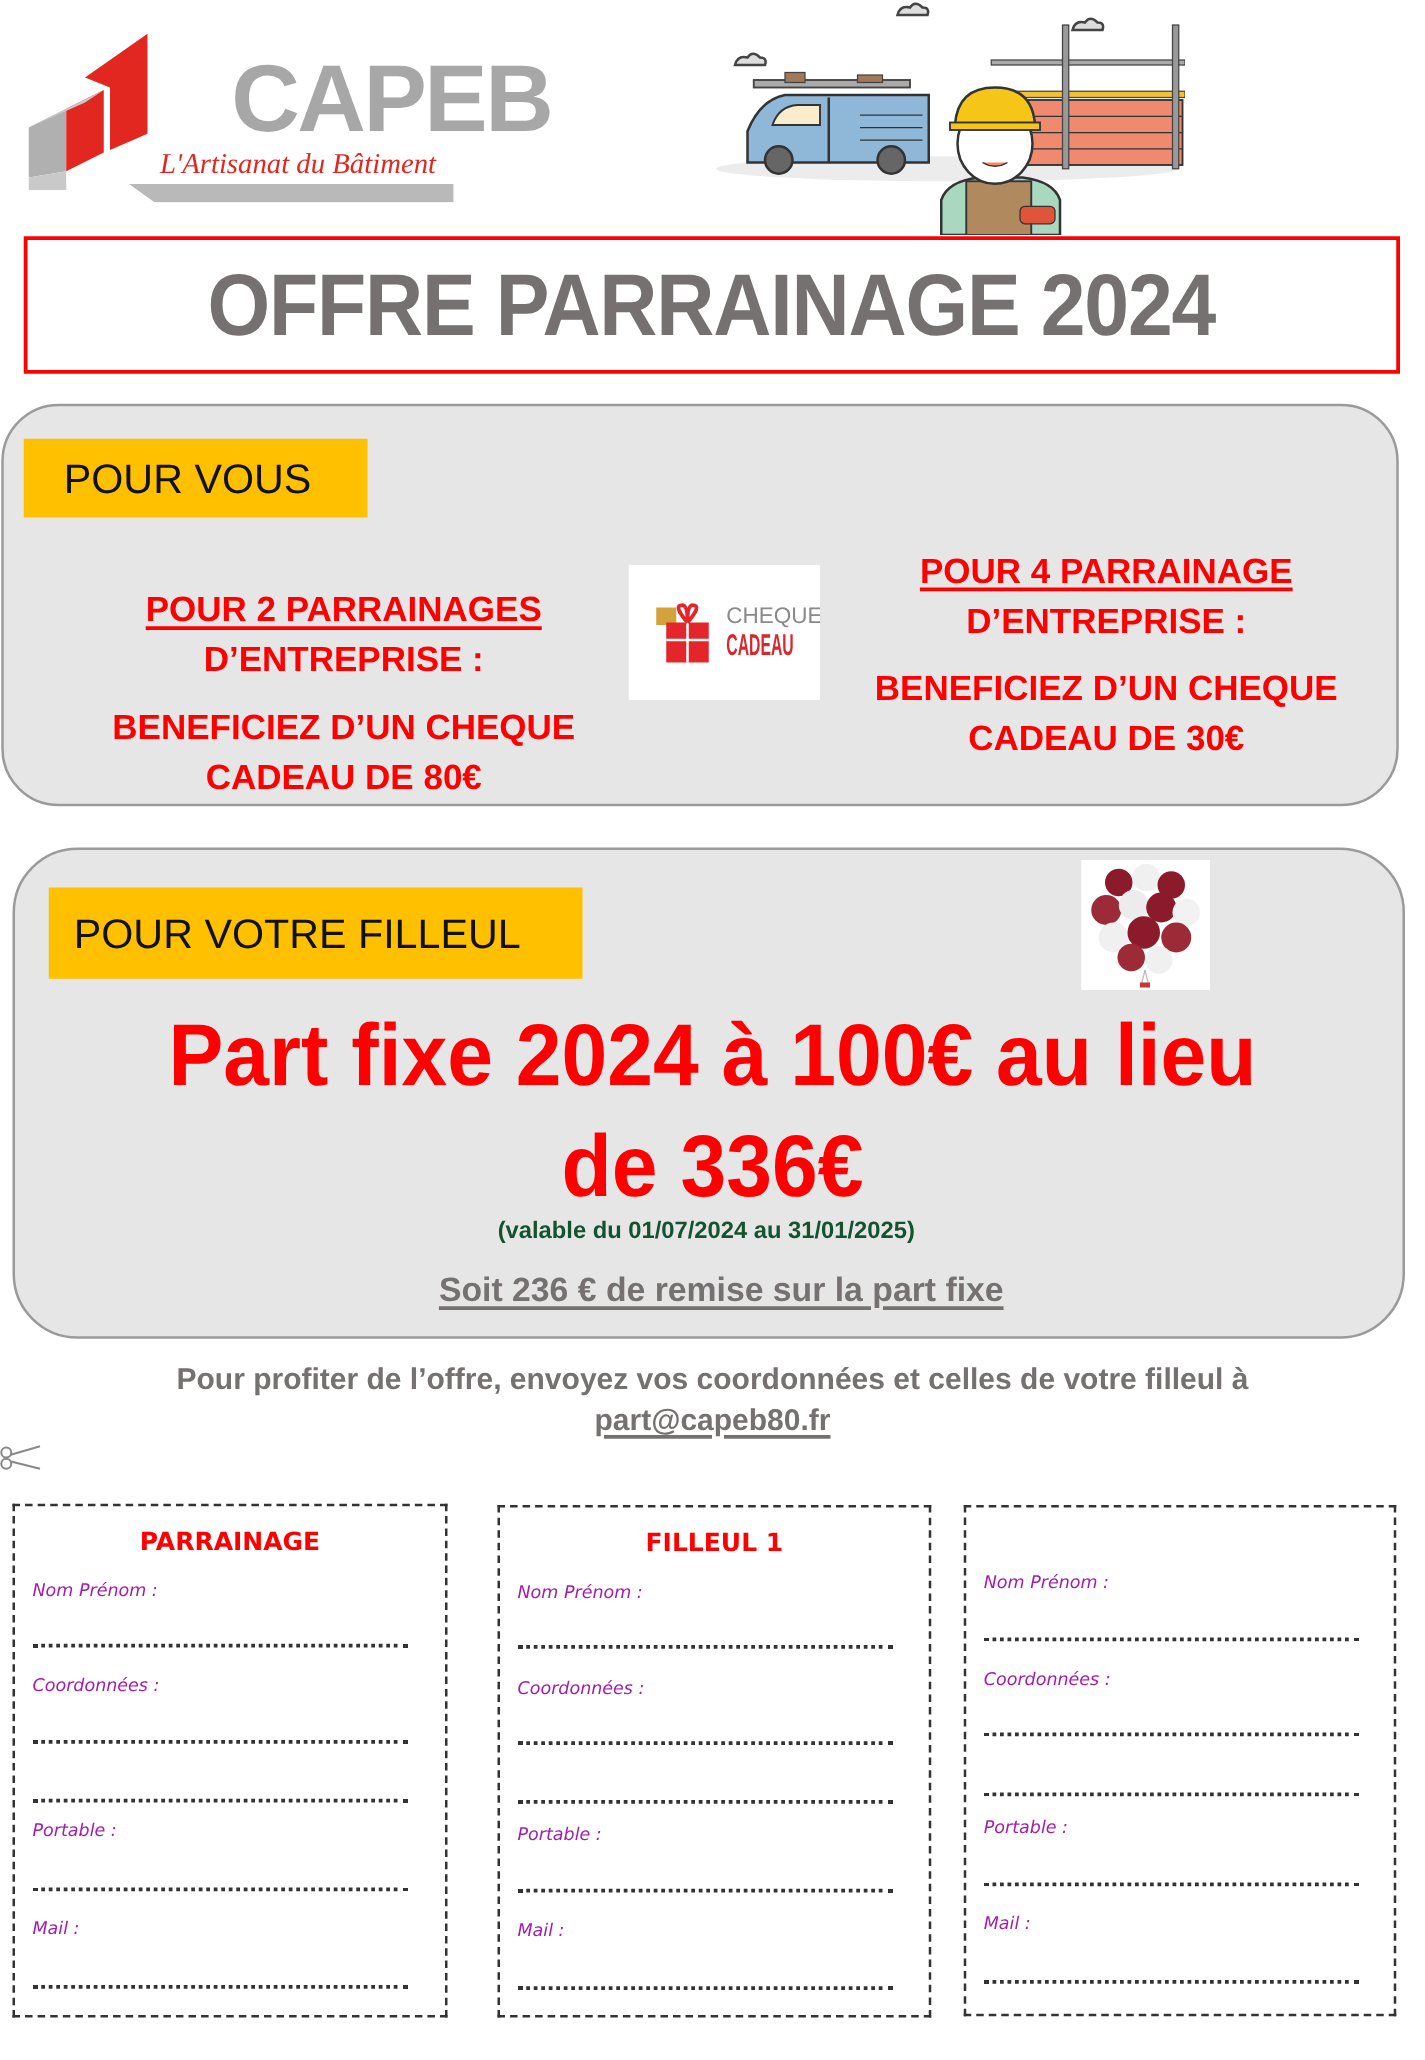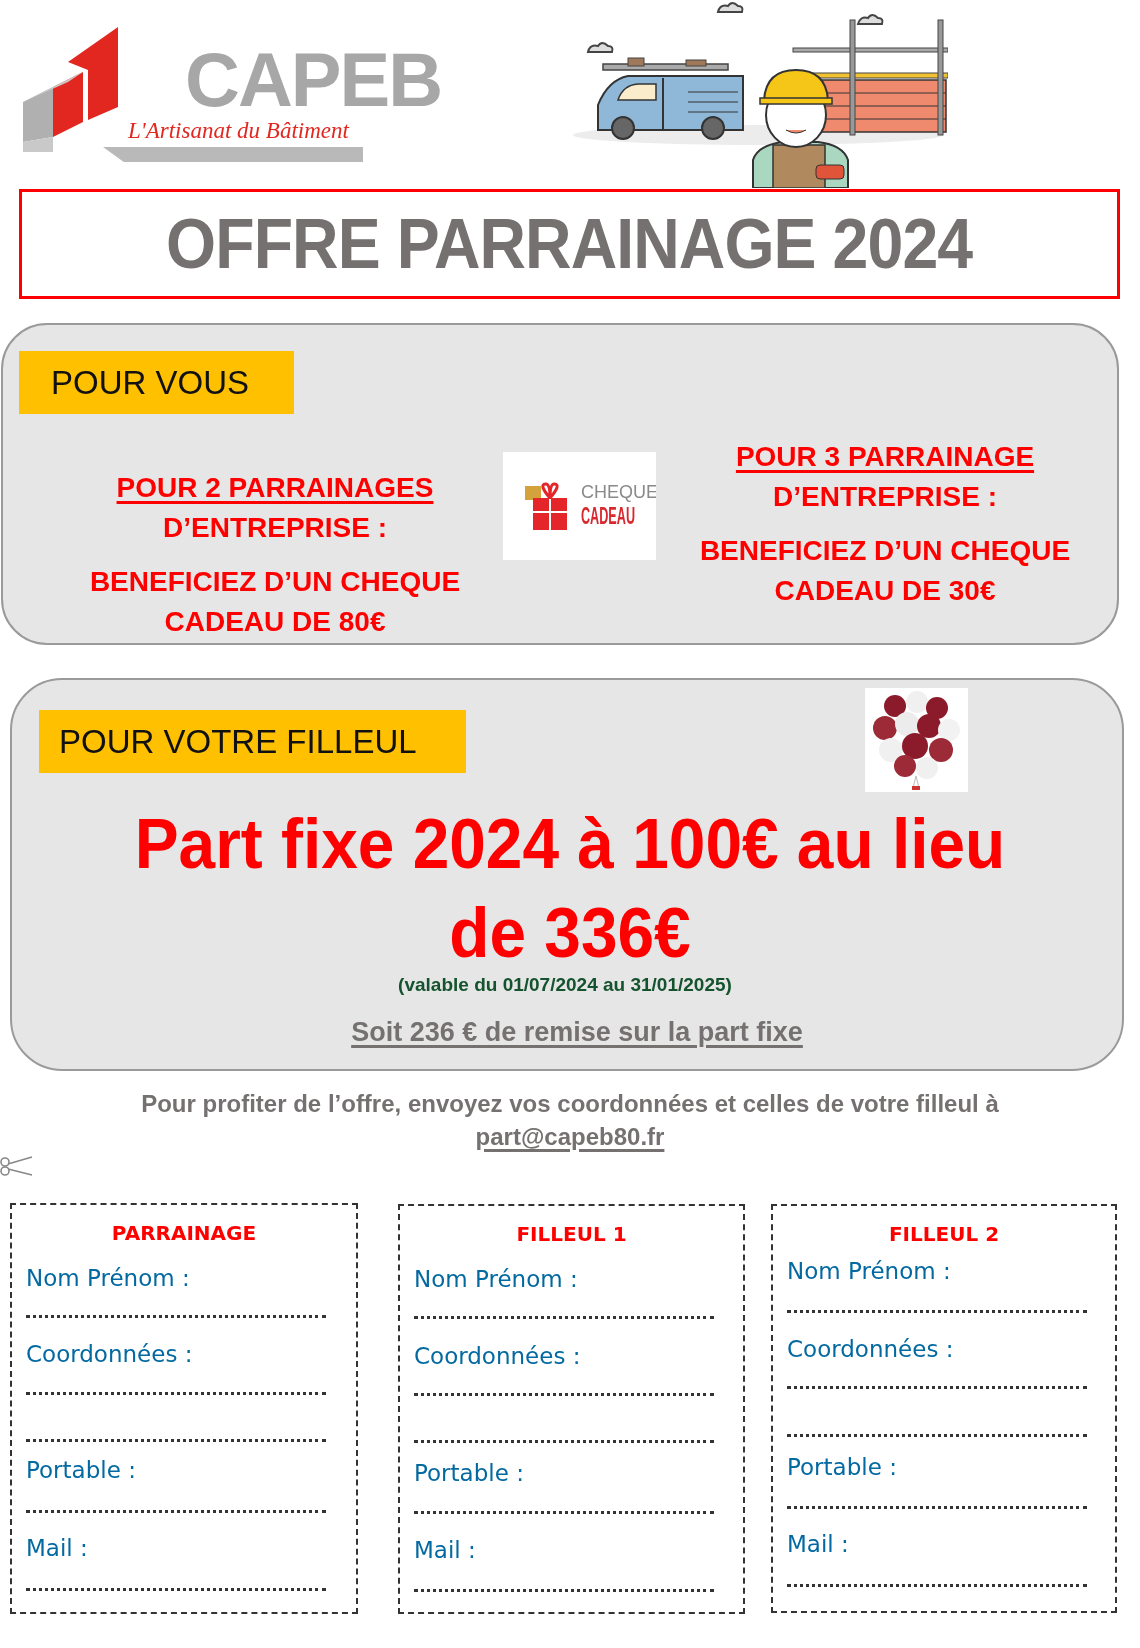--- a/index.html
+++ b/index.html
@@ -23,21 +23,21 @@
                display:flex; align-items:center; justify-content:center; }
   .title-text { font-weight:bold; font-size:70px; color:#767171; letter-spacing:-1px; transform:scaleX(0.92); }
 
   
   .panel { background:#e6e6e6; border:2px solid #9a9a9a; box-sizing:border-box; }
   .panel1 { left:1px; top:323px; width:1118px; height:322px; border-radius:46px; }
   .panel2 { left:10px; top:678px; width:1114px; height:393px; border-radius:52px; }
 
   .tag { background:#ffc000; color:#111; font-size:33px; display:flex; align-items:center; box-sizing:border-box; padding-left:32px; }
   .tag1 { left:19px; top:351px; width:275px; height:63px; }
-  .tag2 { left:39px; top:710px; width:427px; height:63px; padding-left:20px; }
+  .tag2 { left:39px; top:710px; width:427px; height:73px; padding-left:20px; }
 
   .offer { text-align:center; color:#ff0000; font-weight:bold; font-size:28px; line-height:40px; }
   .offer .u { text-decoration:underline; text-decoration-thickness:3px; text-underline-offset:4px; }
   .offer .gap { height:14px; }
   .offer-left { left:55px; top:437px; width:440px;margin-top:31px; }
   .offer-right { left:675px; top:437px; width:420px; }
 
   .cheque { left:503px; top:452px; width:153px; height:108px; background:#fff; }
   .balloons { left:865px; top:688px; width:103px; height:104px; background:#fff; }
 
@@ -51,21 +51,21 @@
   .instr .mail { text-decoration:underline; text-decoration-thickness:3px; text-underline-offset:4px; }
 
   .scissors { left:0; top:1153px; width:34px; height:26px; }
 
   
   .form { border:2px dashed #333; box-sizing:border-box; background:#fff; font-family:"DejaVu Sans", sans-serif; }
   .form1 { left:10px; top:1203px; width:348px; height:411px; }
   .form2 { left:398px; top:1204px; width:347px; height:410px; }
   .form3 { left:771px; top:1204px; width:346px; height:409px; }
   .form-title { position:absolute; left:0; width:100%; text-align:center; color:#ff0000; font-weight:bold; font-size:20px; }
-  .f-label { position:absolute; left:14px; font-size:23px; color:#0369a1; }
+  .f-label { position:absolute; left:14px; font-size:14px; color:#a21caf;font-style:italic; }
   .f-dots { position:absolute; left:14px; width:300px; border-top:3px dotted #333; height:0; }
 </style>
 </head>
 <body>
 
 <div class="abs logo">
   <svg class="abs" style="left:0;top:0" width="130" height="130" viewBox="0 0 130 130">
     <polygon points="5,80 35,65 35,115 5,120" fill="#b0b0b0"></polygon>
     <polygon points="35,65 65,50 65,100 35,115" fill="#e1271f"></polygon>
     <polygon points="50,40 100,5 100,85 70,98 70,48" fill="#e1271f"></polygon>
@@ -142,21 +142,21 @@
     <rect x="30" y="46" width="34" height="32" fill="#e4262b"></rect>
     <line x1="47" y1="46" x2="47" y2="78" stroke="#fff" stroke-width="2"></line>
     <line x1="30" y1="60" x2="64" y2="60" stroke="#fff" stroke-width="2"></line>
     <path d="M47,46 q-12,-14 -4,-14 q4,0 4,14 q0,-14 4,-14 q8,0 -4,14" fill="none" stroke="#e4262b" stroke-width="3"></path>
     <text x="78" y="46" font-family="Liberation Sans, sans-serif" font-size="18" fill="#8a8a8a">CHEQUE</text>
     <text x="78" y="72" font-family="Liberation Sans, sans-serif" font-size="24" font-weight="bold" fill="#d9272e" textLength="54" lengthAdjust="spacingAndGlyphs">CADEAU</text>
   </svg>
 </div>
 
 <div class="abs offer offer-right">
-  <div><span class="u">POUR 3 PARRAINAGE</span></div>
+  <div><span class="u">POUR 4 PARRAINAGE</span></div>
   <div>D’ENTREPRISE :</div>
   <div class="gap"></div>
   <div>BENEFICIEZ D’UN CHEQUE</div>
   <div>CADEAU DE 30€</div>
 </div>
 
 <div class="abs panel panel2"></div>
 <div class="abs tag tag2">
   <span>POUR VOTRE FILLEUL</span>
 </div>
@@ -223,21 +223,20 @@
   <div class="f-label" style="top:137px">Coordonnées :</div>
   <div class="f-dots" style="top:187px"></div>
   <div class="f-dots" style="top:234px"></div>
   <div class="f-label" style="top:254px">Portable :</div>
   <div class="f-dots" style="top:305px"></div>
   <div class="f-label" style="top:331px">Mail :</div>
   <div class="f-dots" style="top:383px"></div>
 </div>
 
 <div class="abs form form3">
-  <div class="form-title" style="top:16px">FILLEUL 2</div>
   <div class="f-label" style="top:52px">Nom Prénom :</div>
   <div class="f-dots" style="top:104px"></div>
   <div class="f-label" style="top:130px">Coordonnées :</div>
   <div class="f-dots" style="top:180px"></div>
   <div class="f-dots" style="top:228px"></div>
   <div class="f-label" style="top:248px">Portable :</div>
   <div class="f-dots" style="top:300px"></div>
   <div class="f-label" style="top:325px">Mail :</div>
   <div class="f-dots" style="top:378px"></div>
 </div>

